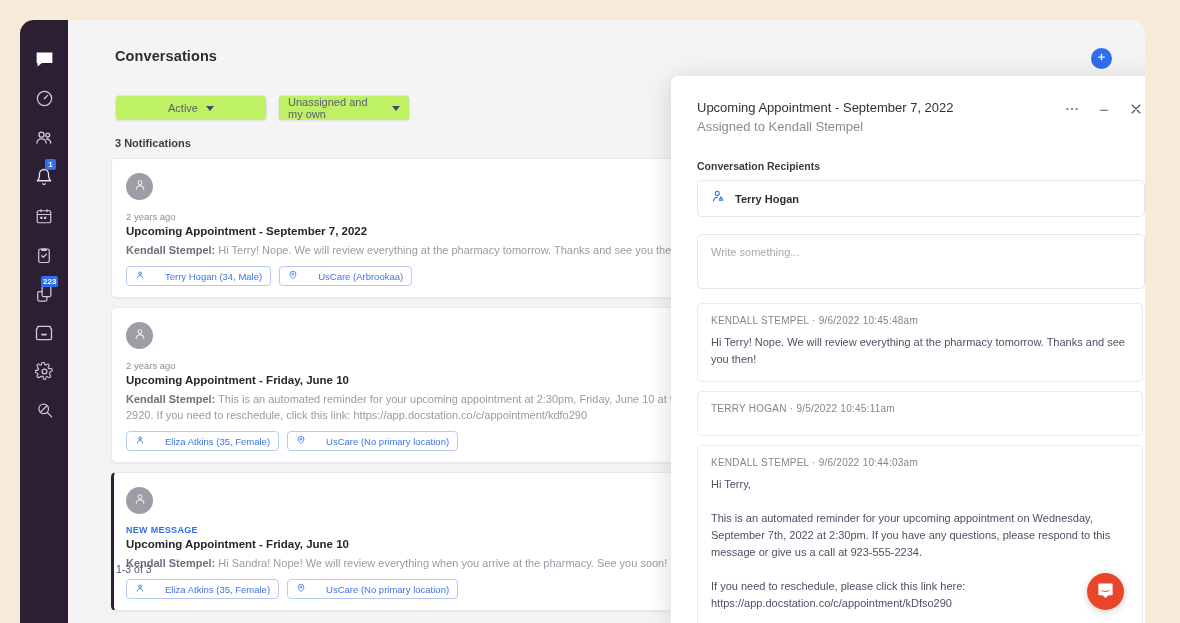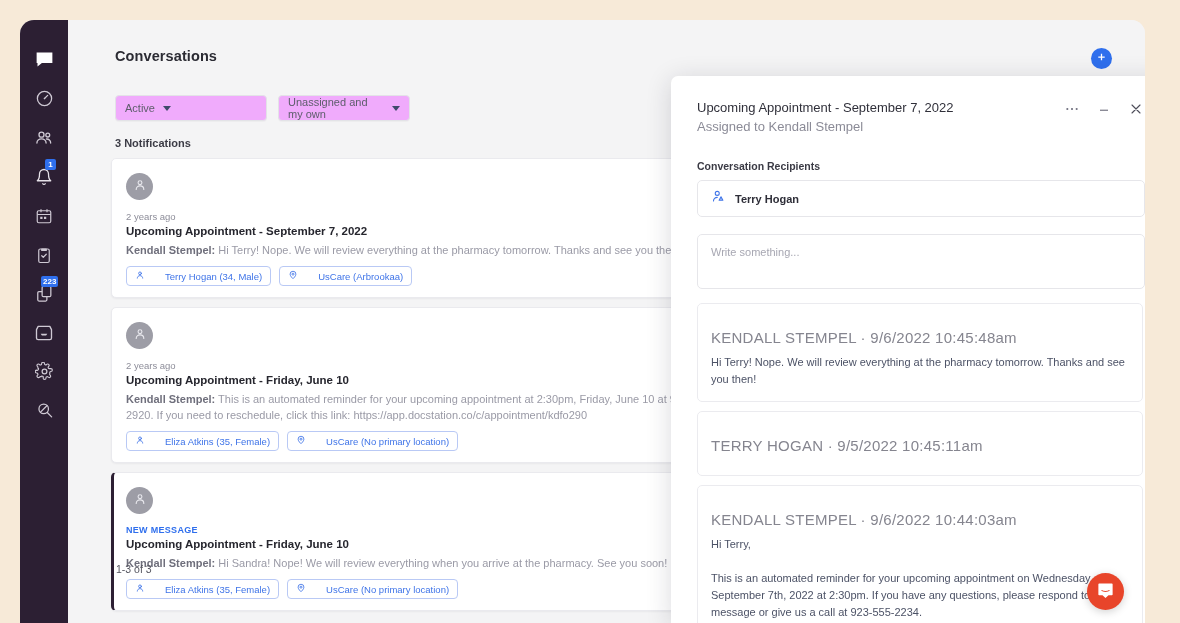--- a/index.html
+++ b/index.html
@@ -104,26 +104,26 @@
   
   #filter-bar {
     position: absolute;
     left: 47px;
     top: 75px;
     display: flex;
     gap: 11px;
   }
   .select {
     height: 26px;
-    background: #f0abfc;
+    background: #bef264;
     border: 1px solid #e3e3e7;
     border-radius: 4px;
     display: flex;
     align-items: center;
-    justify-content: flex-start;
+    justify-content: center;
     padding: 0 9px;
     font-size: 11px;
     color: #5d5d6b;
     cursor: pointer;
     box-shadow: 0 1px 1px rgba(0,0,0,.03);
   }
   #filter-status { width: 152px; }
   #filter-assignment { width: 132px; }
   .caret {
     width: 0; height: 0;
@@ -313,25 +313,24 @@
     padding-right: 2px;
   }
   .message {
     border: 1px solid #ebebef;
     border-radius: 5px;
     padding: 11px 13px 13px 13px;
     background: #fff;
     flex: none;
   }
   .msg-head {
-    font-size: 15px;
+    font-size: 10px;
     color: #85858f;
     letter-spacing: .25px;
     margin-bottom: 8px;
-    margin-top: 14px;
   }
   .msg-body {
     font-size: 11px;
     color: #4c5266;
     line-height: 17px;
     white-space: pre-wrap;
   }
 
   
   #message-thread::-webkit-scrollbar { width: 5px; }

